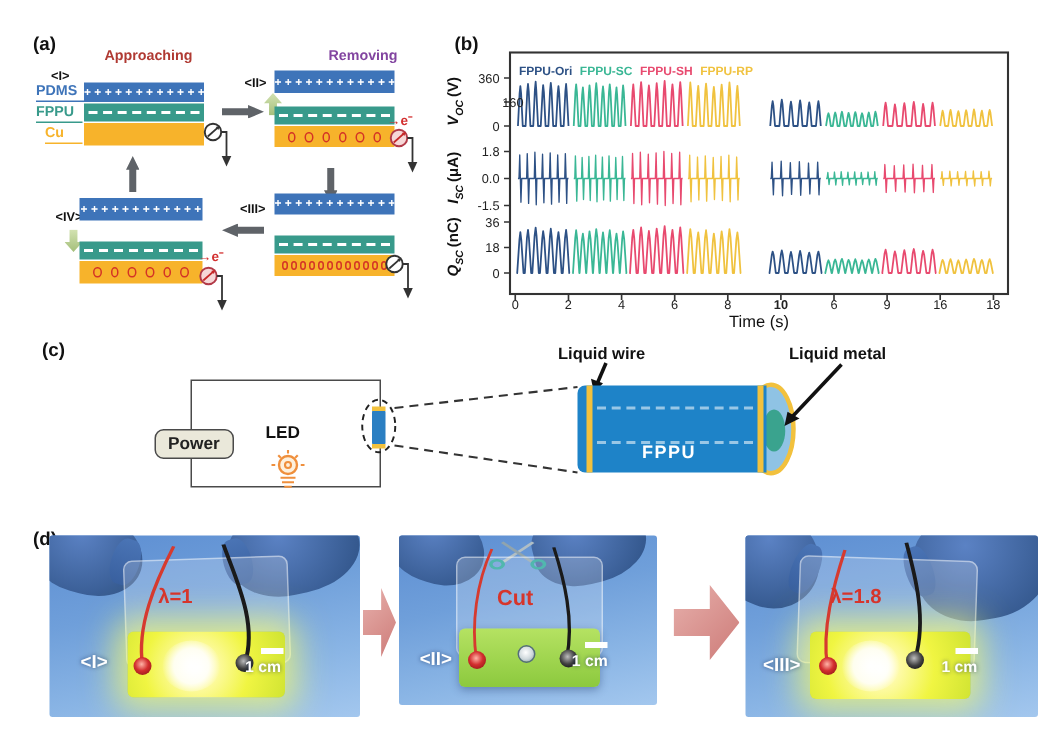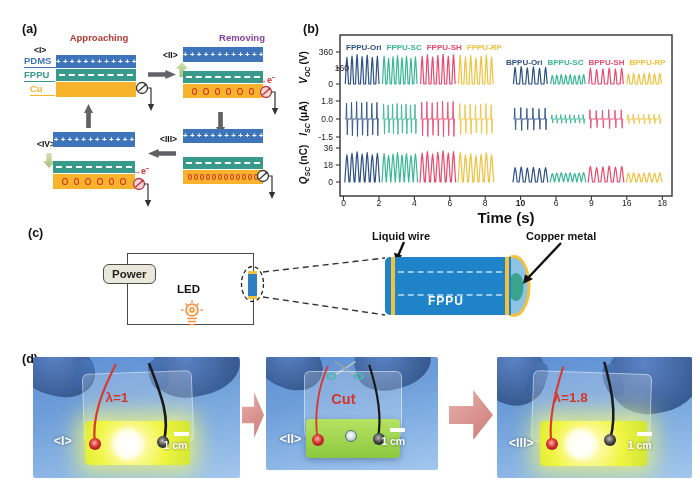--- a/index.html
+++ b/index.html
@@ -31,21 +31,21 @@
   .greenarrow{position:absolute;width:12px;height:15px;background:linear-gradient(180deg,#d3e2b2,#a4bf7a);}
   .ga-up{clip-path:polygon(50% 0,100% 45%,72% 45%,72% 100%,28% 100%,28% 45%,0 45%);}
   .ga-down{clip-path:polygon(50% 100%,100% 55%,72% 55%,72% 0,28% 0,28% 55%,0 55%);}
   .electron{position:absolute;color:#d32f2f;font-size:9px;font-weight:bold;white-space:nowrap;}
   
   .ytick{position:absolute;width:26px;text-align:right;font-size:8.5px;color:#222;}
   .xtick{position:absolute;width:16px;text-align:center;font-size:8.5px;color:#222;}
   .ylab{position:absolute;left:272px;width:64px;text-align:center;font-size:10px;color:#111;transform:rotate(-90deg);white-space:nowrap;font-weight:bold;}
   .ylab i{font-style:italic;} .ylab sub{font-size:7px;font-style:italic;} .ylab span{margin-left:2px;font-weight:bold;}
   .legend{position:absolute;display:flex;gap:5px;font-size:8px;font-weight:bold;white-space:nowrap;}
-  .xlabel{position:absolute;text-align:center;font-size:15px;color:#111;font-weight:bold;}
+  .xlabel{position:absolute;text-align:center;font-size:11px;color:#111;font-weight:normal;}
   
   .circuit{position:absolute;border:1.6px solid #4a4a4a;background:#fff;}
   .powerbox{position:absolute;border:1.6px solid #4a4a4a;border-radius:6px;background:#eae8da;font-size:11.5px;color:#222;padding:3px 8px;font-weight:bold;}
   .ctext{position:absolute;font-size:11px;color:#111;}
   .cyl-body{position:absolute;background:#1e83c8;border-radius:5px 0 0 5px;}
   .cyl-strip{position:absolute;background:#f2c13d;}
   .cyl-dash{position:absolute;border-top:2px dashed rgba(255,255,255,.55);}
   .cyl-label{position:absolute;color:#fff;font-weight:bold;font-size:12px;letter-spacing:1px;}
   .device{position:absolute;background:#2b7fc2;border-radius:2px;}
   .device-cap{position:absolute;background:#f2c13d;}
@@ -238,26 +238,20 @@
       <path d="M292.8,90 L293.6,90 L294.0,85.4 L294.4,90 L294.9,94.6 L295.3,90 L298.8,90 L299.2,85.1 L299.7,90 L300.1,94.9 L300.6,90 L304.0,90 L304.4,85.5 L304.9,90 L305.3,94.5 L305.8,90 L309.2,90 L309.7,85.3 L310.1,90 L310.6,94.8 L311.0,90 L314.5,90 L314.9,85.0 L315.3,90 L315.8,95.0 L316.2,90 L319.7,90 L320.1,85.4 L320.6,90 L321.0,94.6 L321.4,90 L324.9,90 L325.3,85.1 L325.8,90 L326.2,94.9 L326.7,90 L327.4,90" fill="none" stroke="#f0c23f" stroke-width="0.9" stroke-linejoin="round"></path>
       <path d="M292.8,153 L292.3,153 L293.8,145.8 L294.4,144.3 L295.1,145.8 L296.6,153 L297.5,153 L299.0,145.5 L299.7,143.8 L300.3,145.5 L301.8,153 L302.8,153 L304.3,146.0 L304.9,144.5 L305.5,146.0 L307.0,153 L308.0,153 L309.5,145.6 L310.1,144.0 L310.7,145.6 L312.2,153 L313.2,153 L314.7,145.3 L315.3,143.6 L316.0,145.3 L317.5,153 L318.4,153 L319.9,145.8 L320.6,144.3 L321.2,145.8 L322.7,153 L323.7,153 L325.1,145.5 L325.8,143.8 L326.4,145.5 L327.9,153 L327.4,153" fill="none" stroke="#f0c23f" stroke-width="1.2" stroke-linejoin="round"></path>
     </svg>
 
   <div class="legend" style="left:346px;top:43px">
     <span class="seg-lab" style="color: rgb(45, 81, 133);">FPPU-Ori</span>
     <span class="seg-lab" style="color: rgb(58, 183, 149);">FPPU-SC</span>
     <span class="seg-lab" style="color: rgb(232, 74, 111);">FPPU-SH</span>
     <span class="seg-lab" style="color: rgb(240, 194, 63);">FPPU-RP</span>
   </div>
-  <div class="legend" style="left:506px;top:58px">
-    <span class="seg-lab" style="color: rgb(45, 81, 133);">BPPU-Ori</span>
-    <span class="seg-lab" style="color: rgb(58, 183, 149);">BPPU-SC</span>
-    <span class="seg-lab" style="color: rgb(232, 74, 111);">BPPU-SH</span>
-    <span class="seg-lab" style="color: rgb(240, 194, 63);">BPPU-RP</span>
-  </div>
 
   <div class="ylab" style="top:61px"><i>V</i><sub>OC</sub><span>(V)</span></div>
   <div class="ylab" style="top:112px"><i>I</i><sub>SC</sub><span>(μA)</span></div>
   <div class="ylab" style="top:158px"><i>Q</i><sub>SC</sub><span>(nC)</span></div>
 
   <div class="ytick" style="left:307px;top:47px">360</div>
   <div class="ytick" style="left:323px;top:63px">160</div>
   <div class="ytick" style="left:307px;top:79px">0</div>
   <div class="ytick" style="left:307px;top:96px">1.8</div>
   <div class="ytick" style="left:307px;top:114px">0.0</div>
@@ -276,21 +270,21 @@
       <div class="xtick" style="left: 548.021px; top: 198px;">6</div>
       <div class="xtick" style="left: 583.435px; top: 198px;">9</div>
       <div class="xtick" style="left: 618.848px; top: 198px;">16</div>
       <div class="xtick" style="left: 654.261px; top: 198px;">18</div>
     </div>
   <div class="xlabel" style="left:340px;top:209px;width:332px">Time (s)</div>
 
   <div class="plabel" style="left:28px;top:226px">(c)</div>
 
   <div class="circuit" style="left:127px;top:253px;width:125px;height:70px"></div>
-  <div class="powerbox" style="left:103px;top:264px">Power</div>
+  <div class="powerbox" style="left:103px;top:286px">Power</div>
   <div class="ctext" style="left:177px;top:283px;font-weight:bold;font-size:11.5px">LED</div>
   <svg class="abs" style="left:178px;top:299px" width="28" height="30" viewBox="0 0 28 30">
     <circle cx="14" cy="11" r="6" fill="#fdf0dc" stroke="#ef8f3c" stroke-width="1.6"></circle>
     <circle cx="14" cy="11" r="2" fill="none" stroke="#ef8f3c" stroke-width="1.4"></circle>
     <g stroke="#ef8f3c" stroke-width="1.4">
       <line x1="14" y1="1" x2="14" y2="3.4"></line>
         <line x1="5.5" y1="11" x2="3" y2="11"></line>
         <line x1="25" y1="11" x2="22.5" y2="11"></line>
       <line x1="7.5" y1="4.5" x2="9.2" y2="6.2"></line>
         <line x1="20.5" y1="4.5" x2="18.8" y2="6.2"></line>
@@ -316,21 +310,21 @@
       <polygon points="523,59 525,49.5 533,54" fill="#111"></polygon>
   </svg>
 
   <div class="cyl-body" style="left:385px;top:257px;width:126px;height:58px"></div>
   <div class="cyl-strip" style="left:391px;top:257px;width:3.5px;height:58px"></div>
   <div class="cyl-strip" style="left:505px;top:257px;width:3.5px;height:58px"></div>
   <div class="cyl-dash" style="left:398px;top:271px;width:104px"></div>
   <div class="cyl-dash" style="left:398px;top:294px;width:104px"></div>
   <div class="cyl-label" style="left:428px;top:294px">FPPU</div>
   <div class="ctext" style="left:372px;top:230px;font-weight:bold">Liquid wire</div>
-  <div class="ctext" style="left:526px;top:230px;font-weight:bold">Copper metal</div>
+  <div class="ctext" style="left:526px;top:230px;font-weight:bold">Liquid metal</div>
 
   <div class="plabel" style="left:22px;top:352px">(d)</div>
 
   <div class="photo" style="left:33px;top:357px;width:207px;height:121px">
     <div class="glove" style="left:-6%;top:-14%;width:36%;height:46%;transform:rotate(16deg)"></div>
     <div class="finger" style="left:20%;top:2%;width:9%;height:26%;transform:rotate(18deg)"></div>
     <div class="glove" style="left:58%;top:-16%;width:42%;height:48%;transform:rotate(-12deg)"></div>
     <div class="finger" style="left:56%;top:2%;width:9%;height:26%;transform:rotate(-16deg)"></div>
     <div class="film" style="left:24%;top:12%;width:52%;height:58%;transform:rotate(-2deg)"></div>
     <div class="board lit" style="left:25%;top:53%;width:51%;height:36%"></div>

